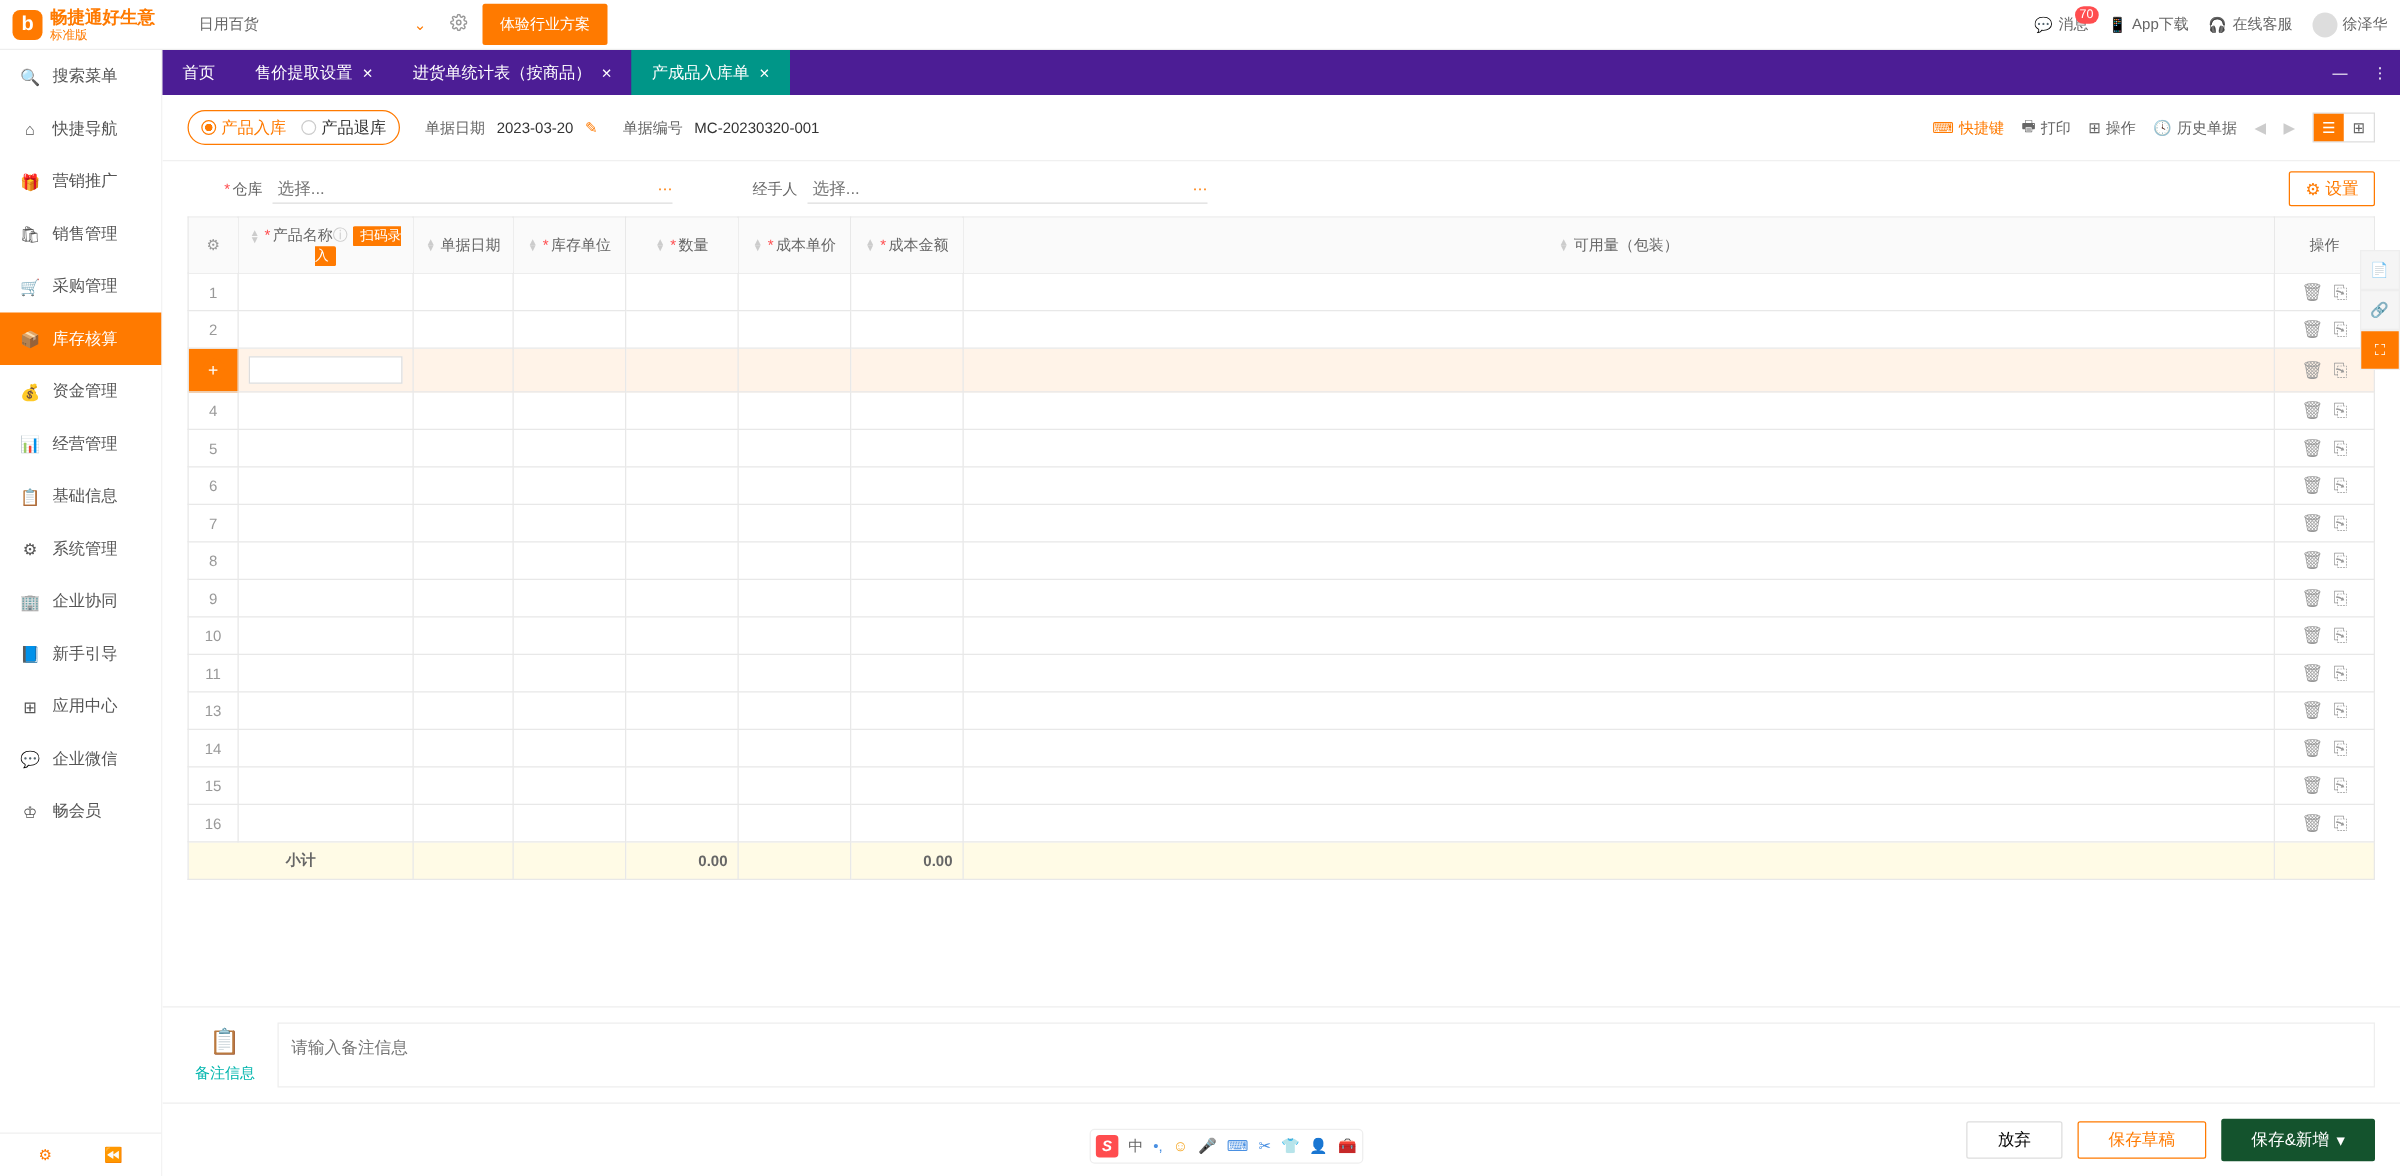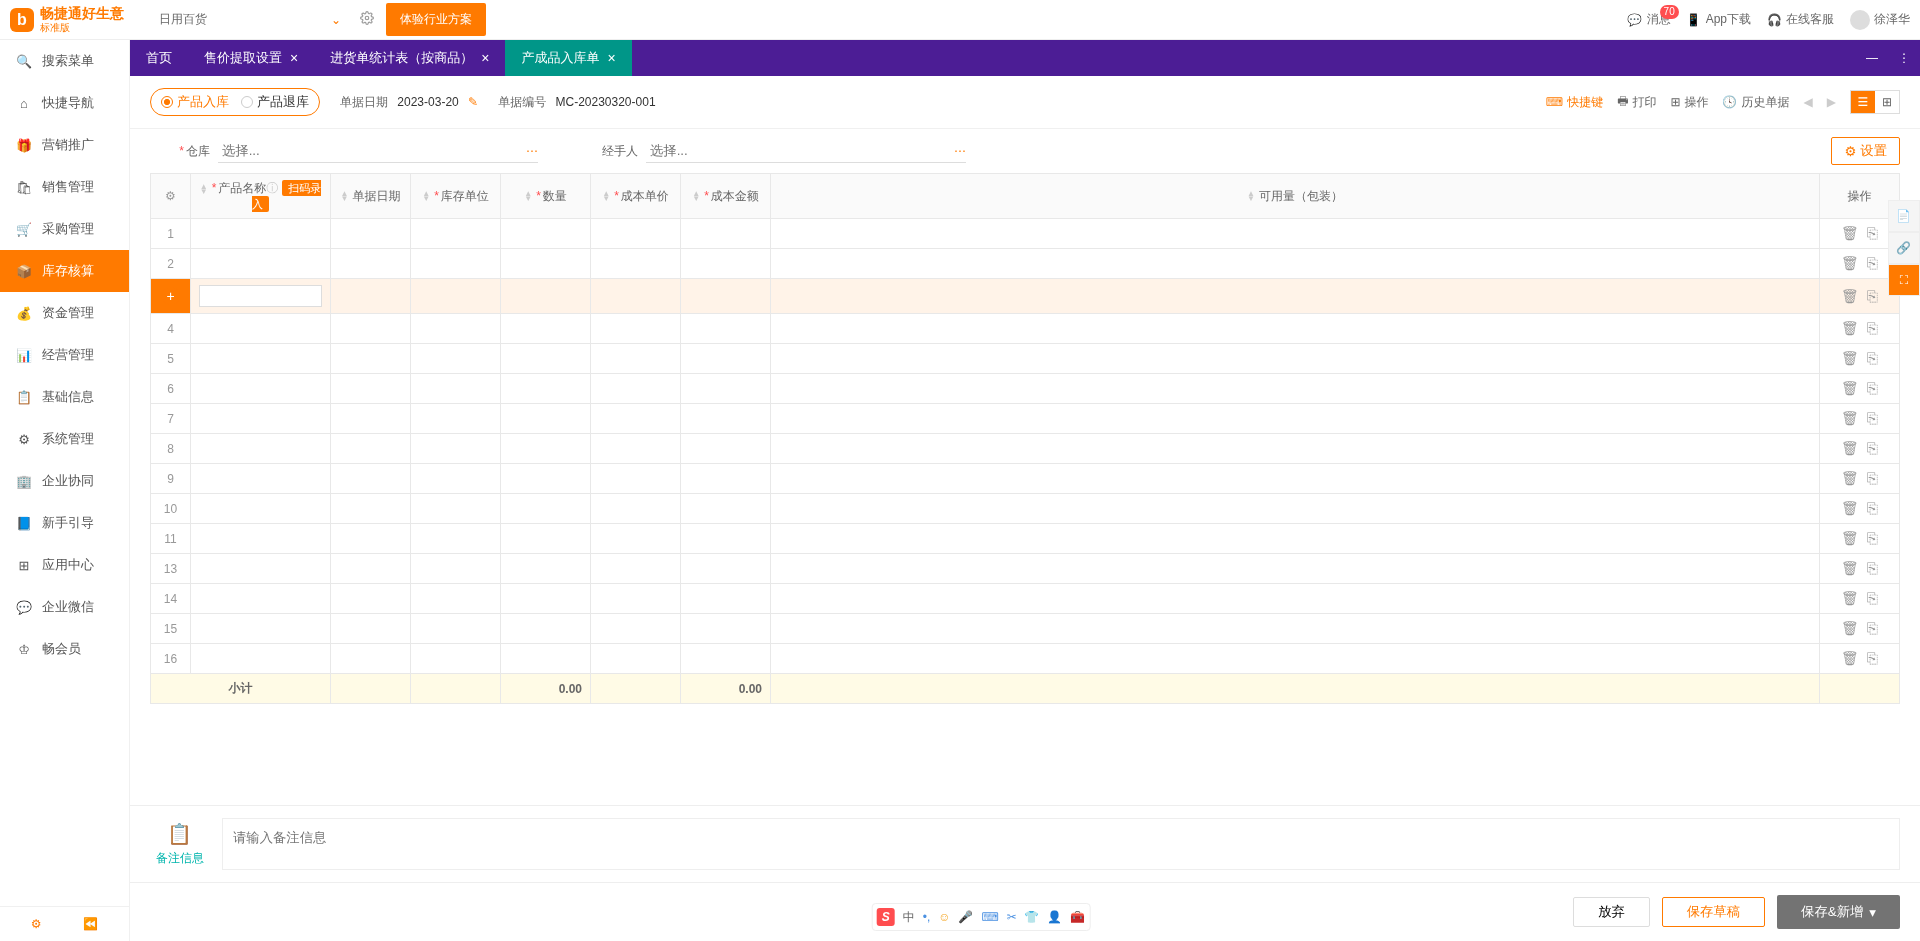--- a/index.html
+++ b/index.html
@@ -65,21 +65,21 @@
 .cell-input { width: 100%; border: 1px solid #ddd; height: 22px; outline: none; padding: 0 4px; }
 .action-icon { color: #999; cursor: pointer; margin: 0 4px; font-size: 14px; }
 .scan-btn { background: #ff7a00; color: #fff; font-size: 11px; padding: 2px 6px; border-radius: 2px; margin-left: 4px; }
 .subtotal-row td { background: #fffbe6; color: #666; font-weight: bold; }
 .remark-section { display: flex; padding: 12px 20px; gap: 12px; border-top: 1px solid #eee; background: #fff; }
 .remark-label { display: flex; flex-direction: column; align-items: center; justify-content: center; color: #00b5ad; gap: 4px; width: 60px; }
 .remark-input { flex: 1; border: 1px solid #eee; padding: 10px; color: #999; min-height: 50px; resize: none; font-family: inherit; }
 .footer-bar { display: flex; justify-content: flex-end; padding: 12px 20px; gap: 12px; background: #fff; border-top: 1px solid #eee; align-items: center; }
 .btn-outline { border: 1px solid #ddd; background: #fff; padding: 5px 24px; cursor: pointer; border-radius: 2px; }
 .btn-outline.orange { border-color: #ff7a00; color: #ff7a00; }
-.btn-save { background: #737373; color: #fff; border: none; padding: 8px 24px; cursor: pointer; border-radius: 2px; display: flex; align-items: center; gap: 6px; }
+.btn-save { background: #14532d; color: #fff; border: none; padding: 8px 24px; cursor: pointer; border-radius: 2px; display: flex; align-items: center; gap: 6px; }
 .ime-bar { position: absolute; bottom: 10px; left: 50%; transform: translateX(-70%); display: flex; align-items: center; gap: 8px; color: #666; background: #fff; padding: 4px; border: 1px solid #eee; border-radius: 4px; }
 .ime-icon { width: 18px; height: 18px; background: #ff4d4f; color: #fff; display: flex; align-items: center; justify-content: center; border-radius: 3px; font-weight: bold; font-style: italic; }
 .side-tools { position: fixed; right: 0; top: 200px; display: flex; flex-direction: column; }
 .side-tool { width: 32px; height: 32px; background: #f5f5f5; border: 1px solid #eee; display: flex; align-items: center; justify-content: center; color: #999; cursor: pointer; }
 .side-tool.active { background: #ff7a00; color: #fff; }
 svg { width: 14px; height: 14px; }
 </style>
 </head>
 <body>
 

